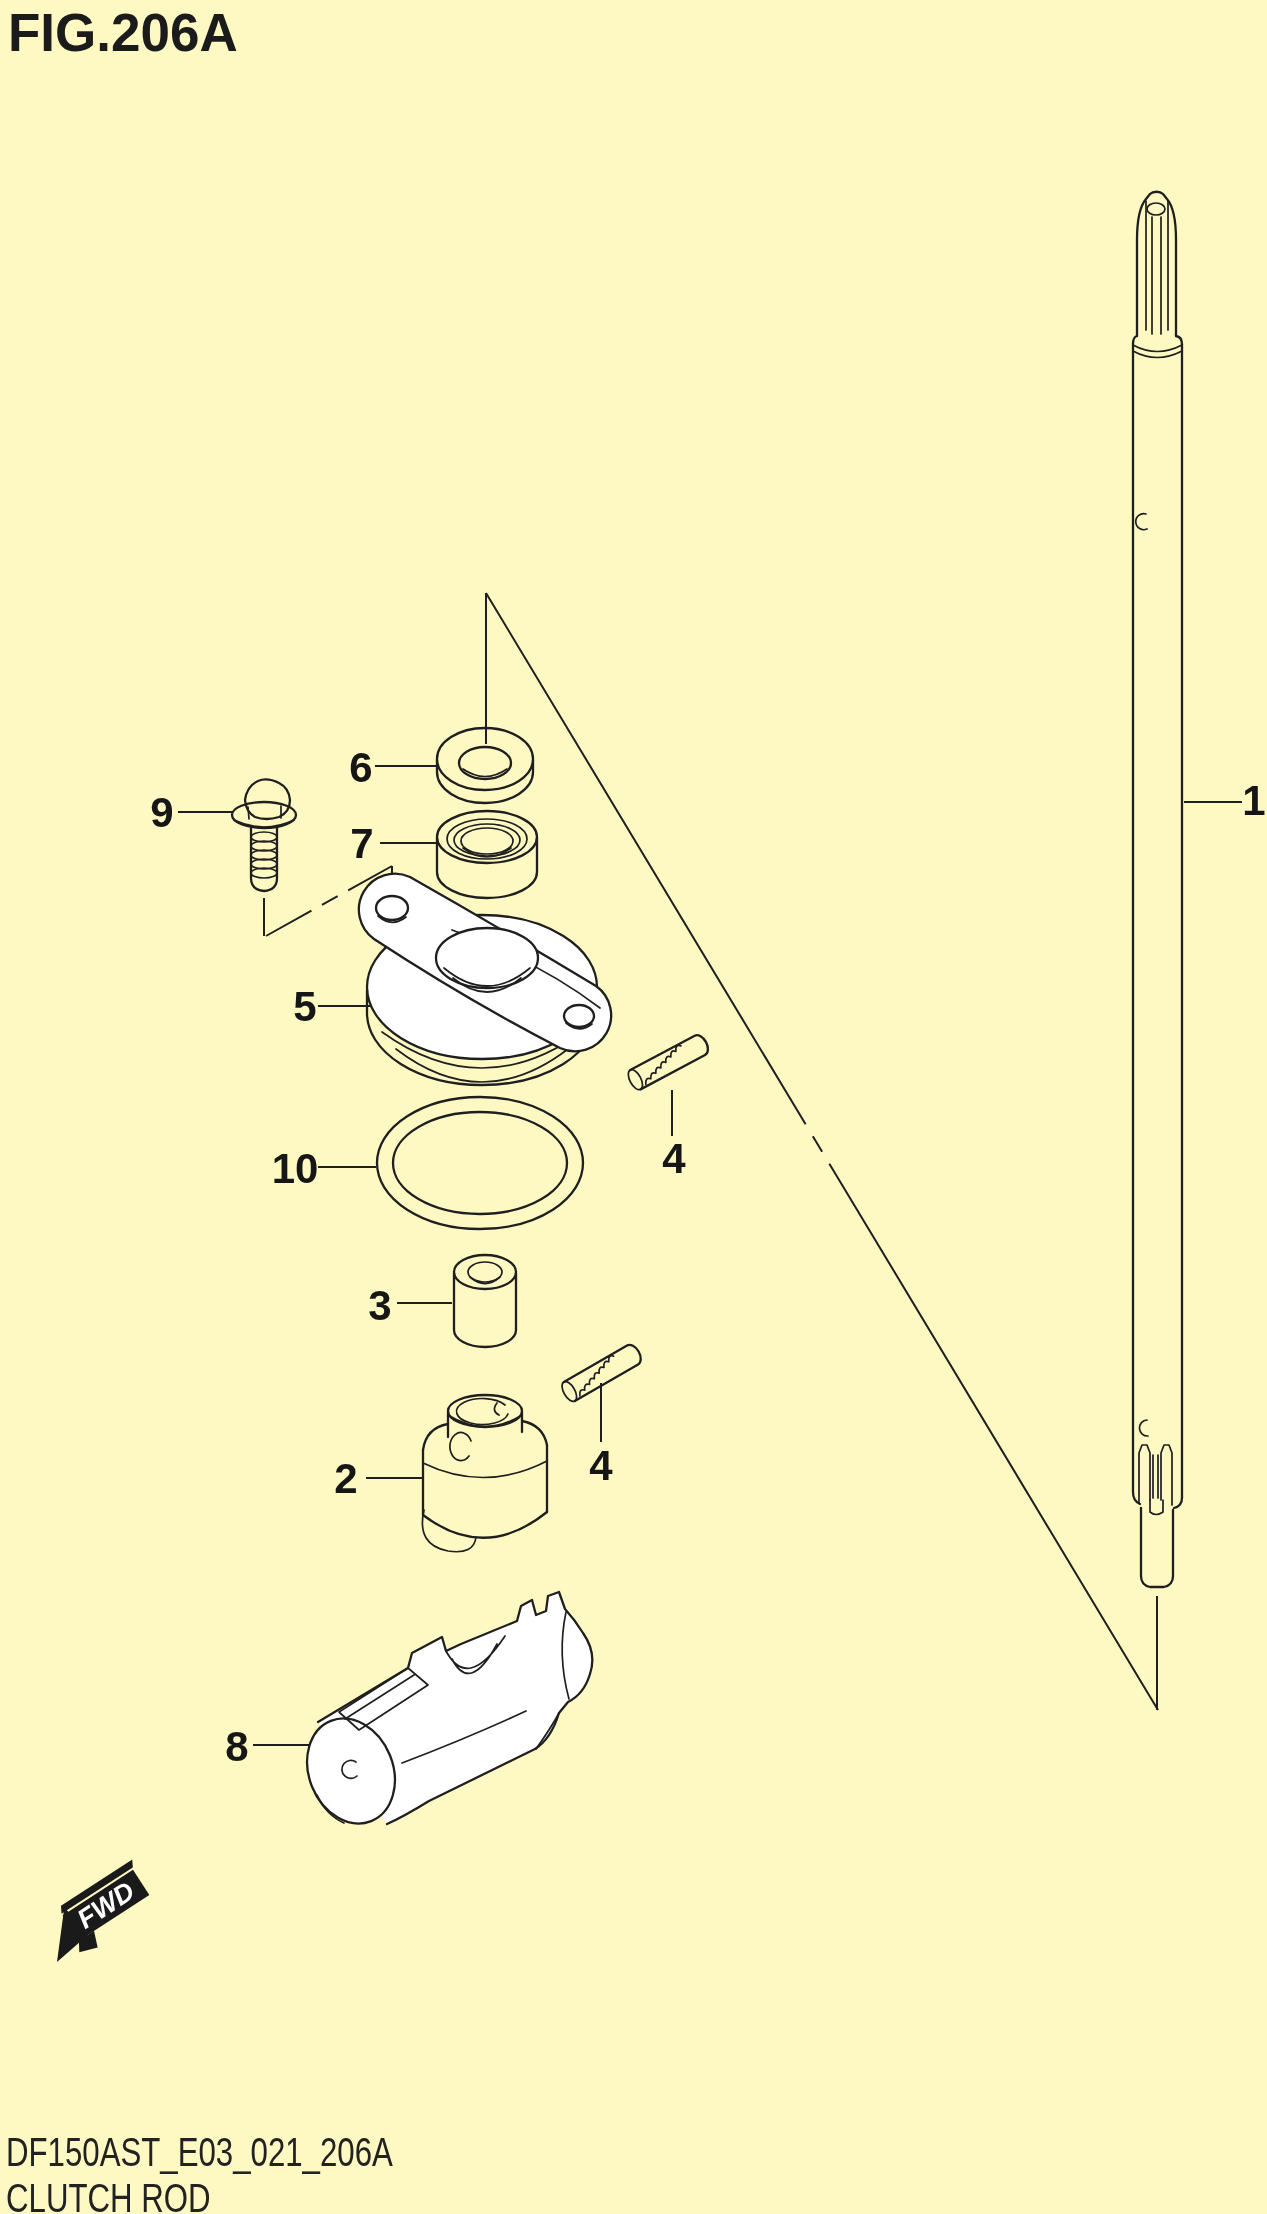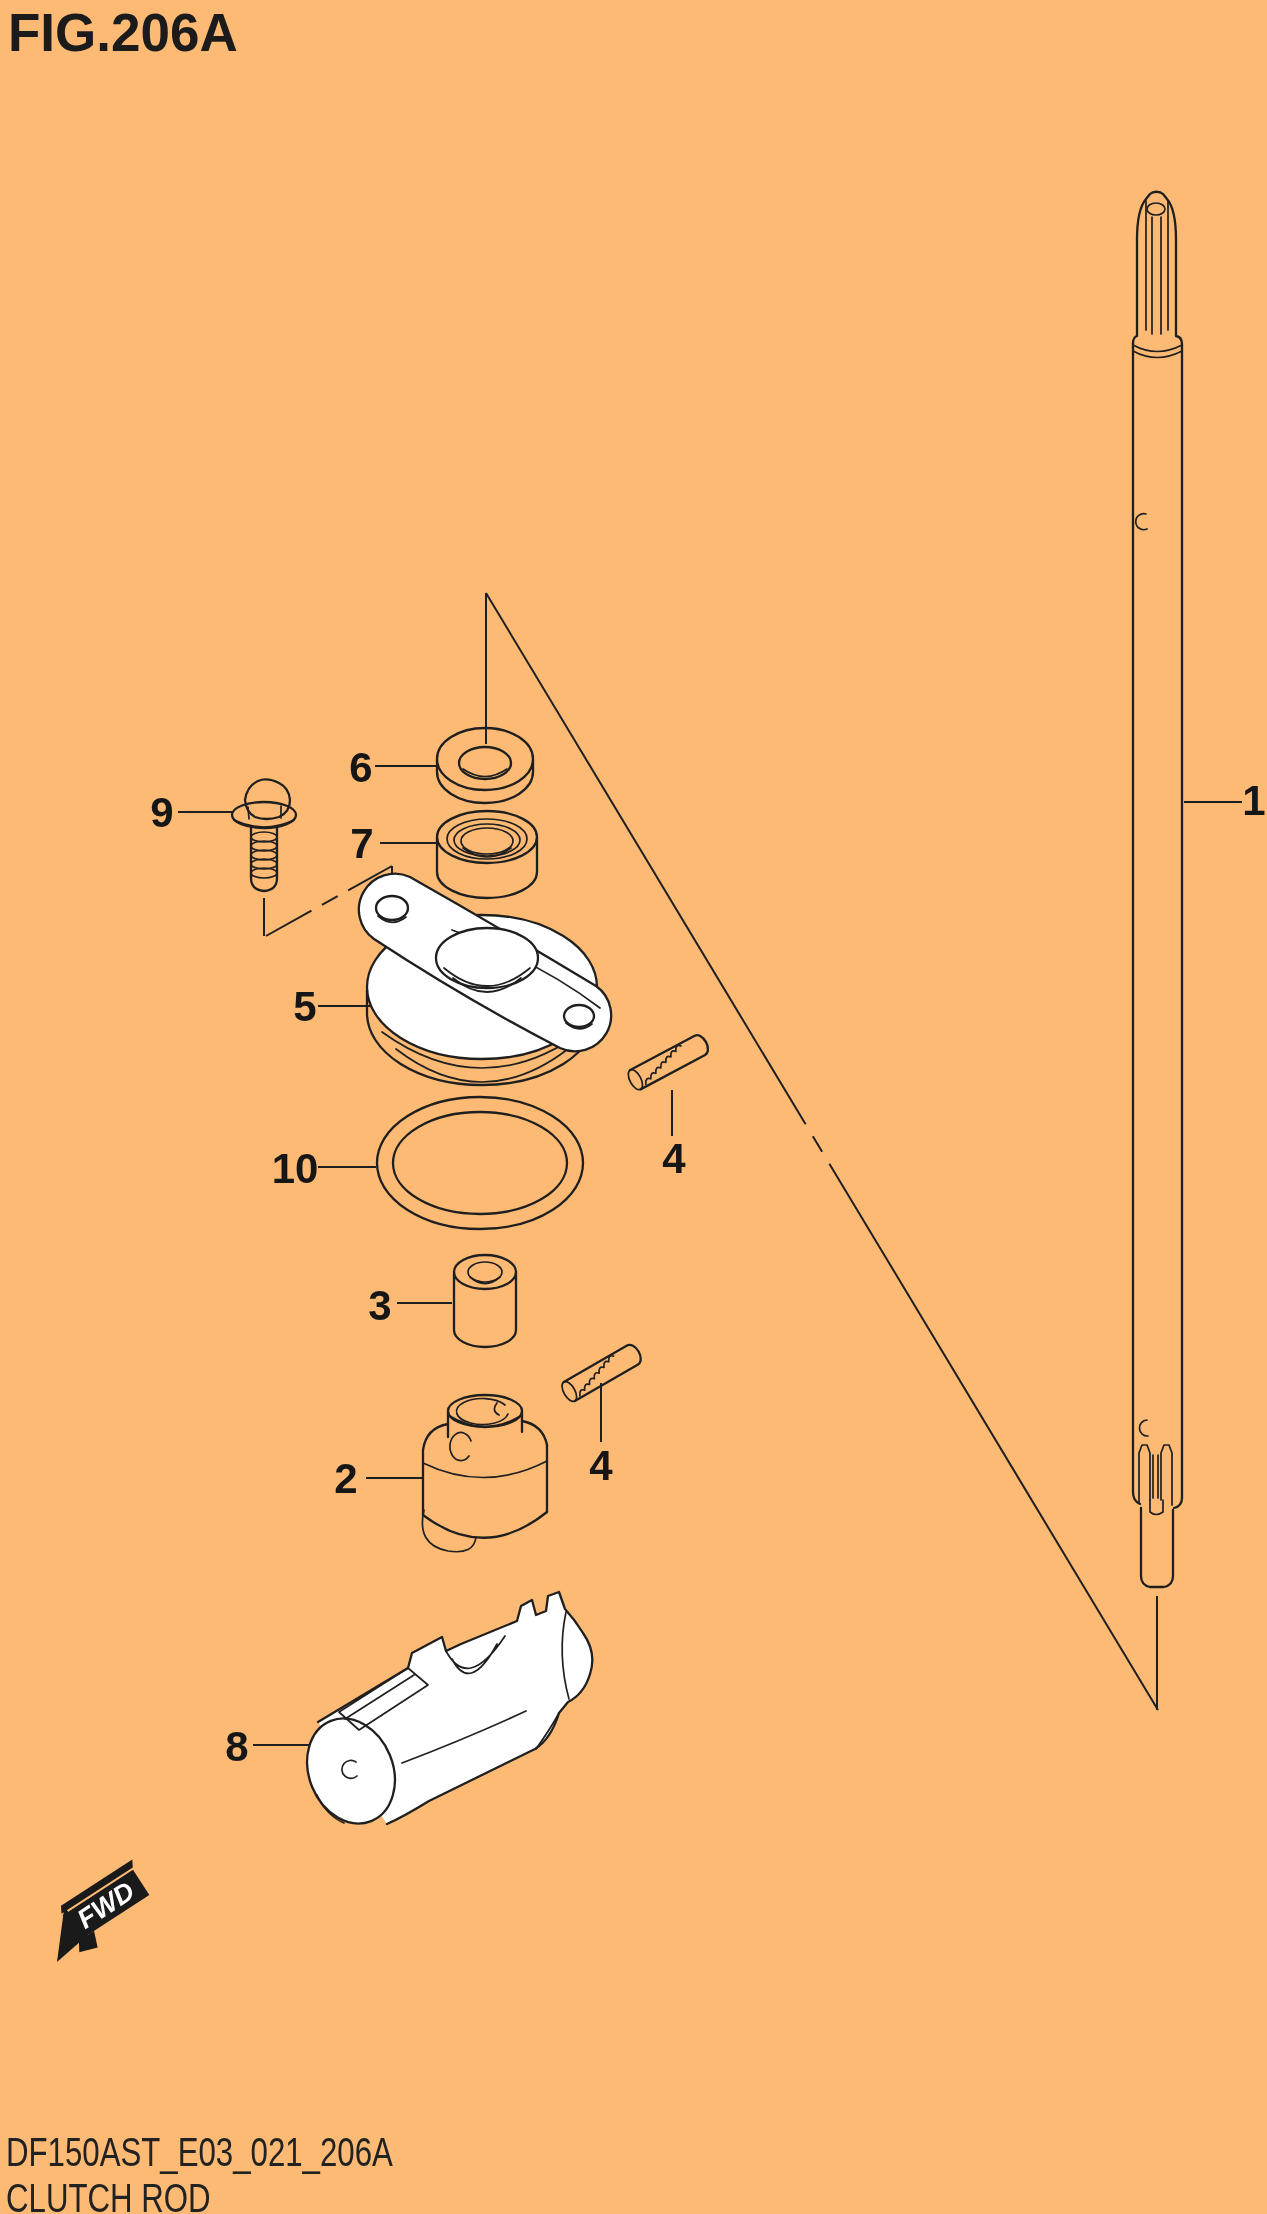--- a/index.html
+++ b/index.html
@@ -1,16 +1,16 @@
 <!DOCTYPE html>
 <html><head>
 <meta charset="utf-8">
 <style>
   html,body{margin:0;padding:0;background:#fff;}
-  #page{position:relative;width:1267px;height:2214px;background:#fdba74;overflow:hidden;
+  #page{position:relative;width:1267px;height:2214px;background:#fef9c3;overflow:hidden;
         font-family:"Liberation Sans","DejaVu Sans",sans-serif;}
   #art{position:absolute;left:0;top:0;}
   .title{position:absolute;left:8px;top:2px;font-size:53px;font-weight:bold;
          color:#1b1b1b;letter-spacing:0px;white-space:nowrap;}
   .footer-code{position:absolute;left:6px;top:2130px;font-size:40px;color:#222;
          transform:scaleX(0.78);transform-origin:left top;white-space:nowrap;}
   .footer-name{position:absolute;left:6px;top:2176px;font-size:40px;color:#222;
          transform:scaleX(0.78);transform-origin:left top;white-space:nowrap;}
   svg text.label{font-family:"Liberation Sans","DejaVu Sans",sans-serif;
          font-size:42px;font-weight:bold;fill:#161616;}

